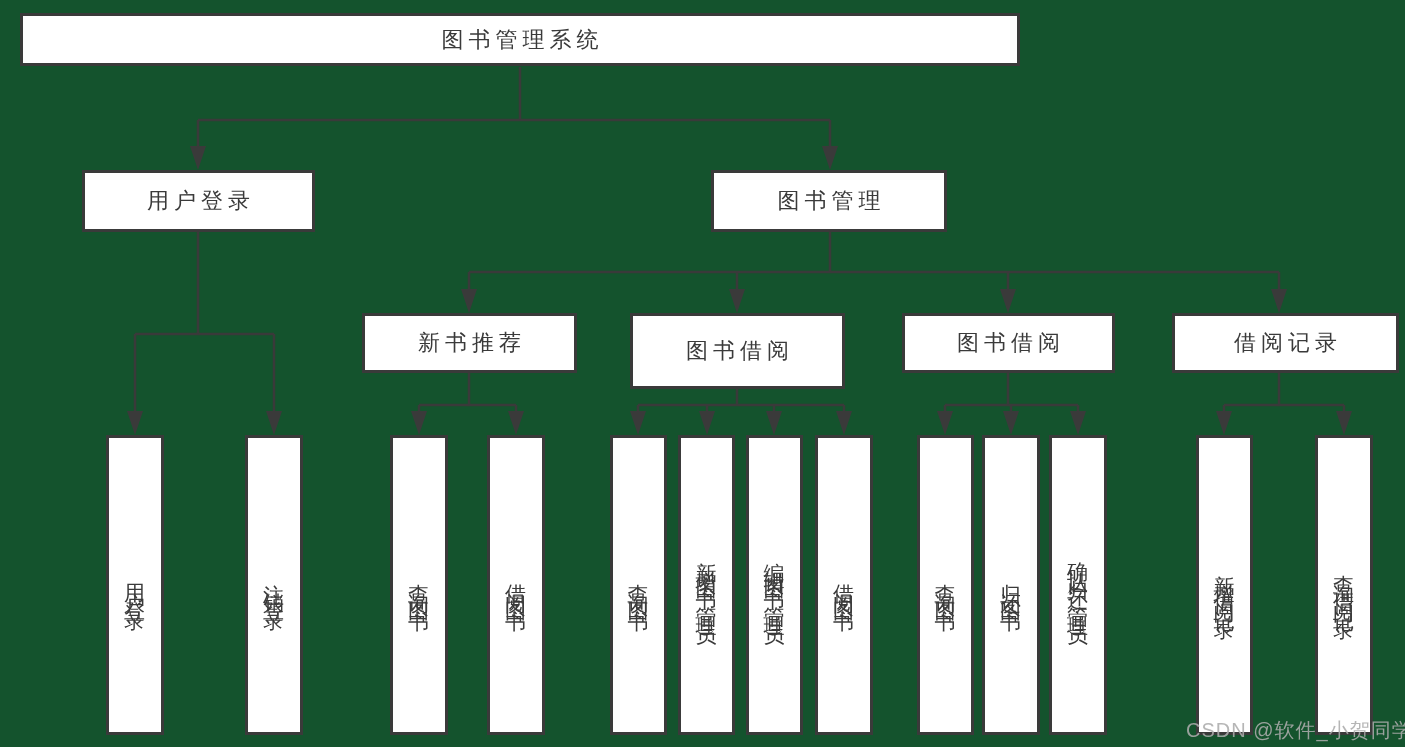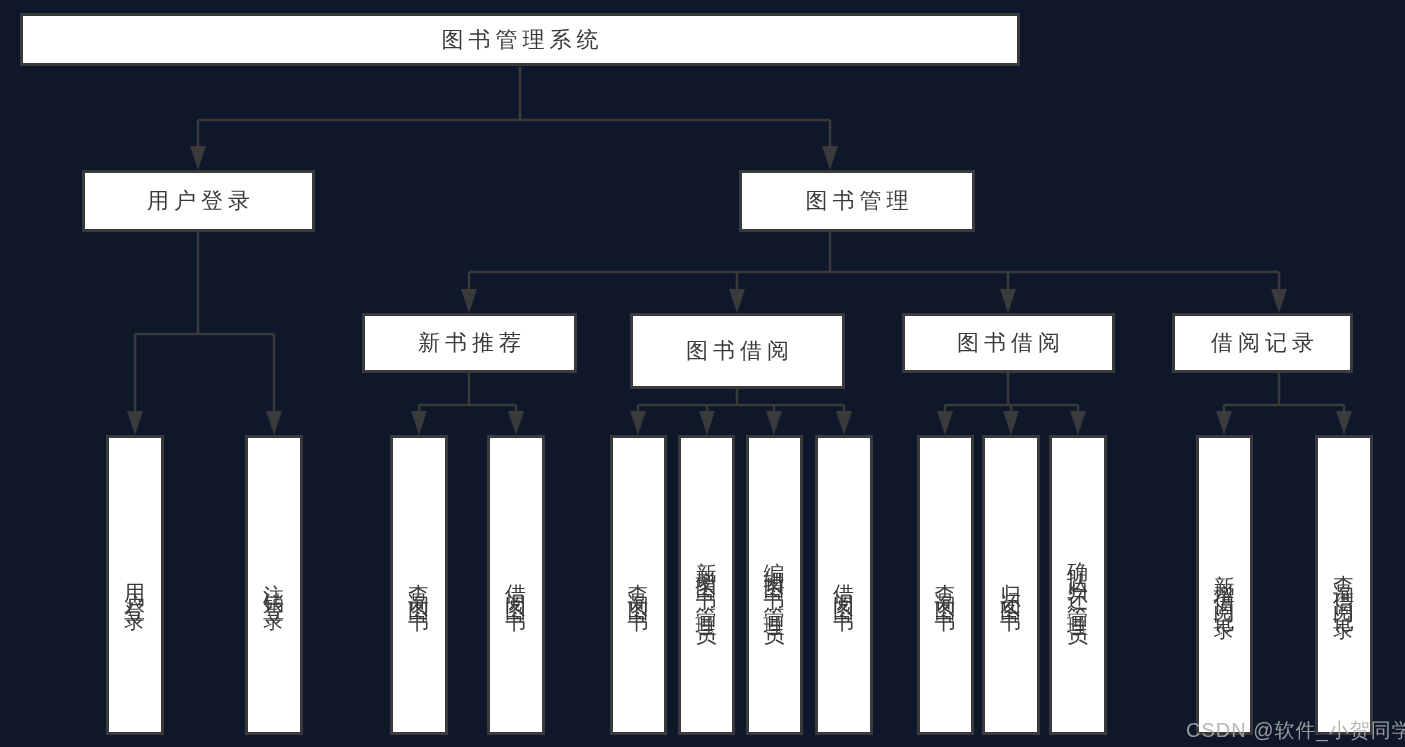--- a/index.html
+++ b/index.html
@@ -1,20 +1,20 @@
 <!DOCTYPE html>
 <html><head>
 <meta charset="utf-8">
 <style>
   html, body { margin: 0; padding: 0; background: #ffffff; }
   .canvas {
     position: relative;
     width: 1405px;
     height: 747px;
-    background: #0f172a;
+    background: #14532d;
     font-family: "Liberation Sans", sans-serif;
     overflow: hidden;
   }
   .connectors {
     position: absolute;
     left: 0; top: 0;
     z-index: 0;
   }
   .box {
     position: absolute;
@@ -96,34 +96,34 @@
     </g>
   </svg>
 
   <div class="box" style="left:20px; top:13px; width:1000px; height:53px;">
     <span class="h-label">图书管理系统</span>
   </div>
 
   <div class="box" style="left:82px; top:170px; width:233px; height:62px;">
     <span class="h-label">用户登录</span>
   </div>
-  <div class="box" style="left:739px; top:170px; width:236px; height:62px;">
+  <div class="box" style="left:711px; top:170px; width:236px; height:62px;">
     <span class="h-label">图书管理</span>
   </div>
 
   <div class="box" style="left:362px; top:313px; width:215px; height:60px;text-align:center;">
     <span class="h-label">新书推荐</span>
   </div>
   <div class="box" style="left:630px; top:313px; width:215px; height:76px;">
     <span class="h-label">图书借阅</span>
   </div>
   <div class="box" style="left:902px; top:313px; width:213px; height:60px;">
     <span class="h-label">图书借阅</span>
   </div>
-  <div class="box" style="left:1172px; top:313px; width:181px; height:60px;">
+  <div class="box" style="left:1172px; top:313px; width:227px; height:60px;">
     <span class="h-label">借阅记录</span>
   </div>
 
   <div class="box" style="left:106px; top:435px; width:58px; height:300px;">
     <span class="v-label">用户登录</span>
   </div>
   <div class="box" style="left:245px; top:435px; width:58px; height:300px;">
     <span class="v-label">注销登录</span>
   </div>
 

